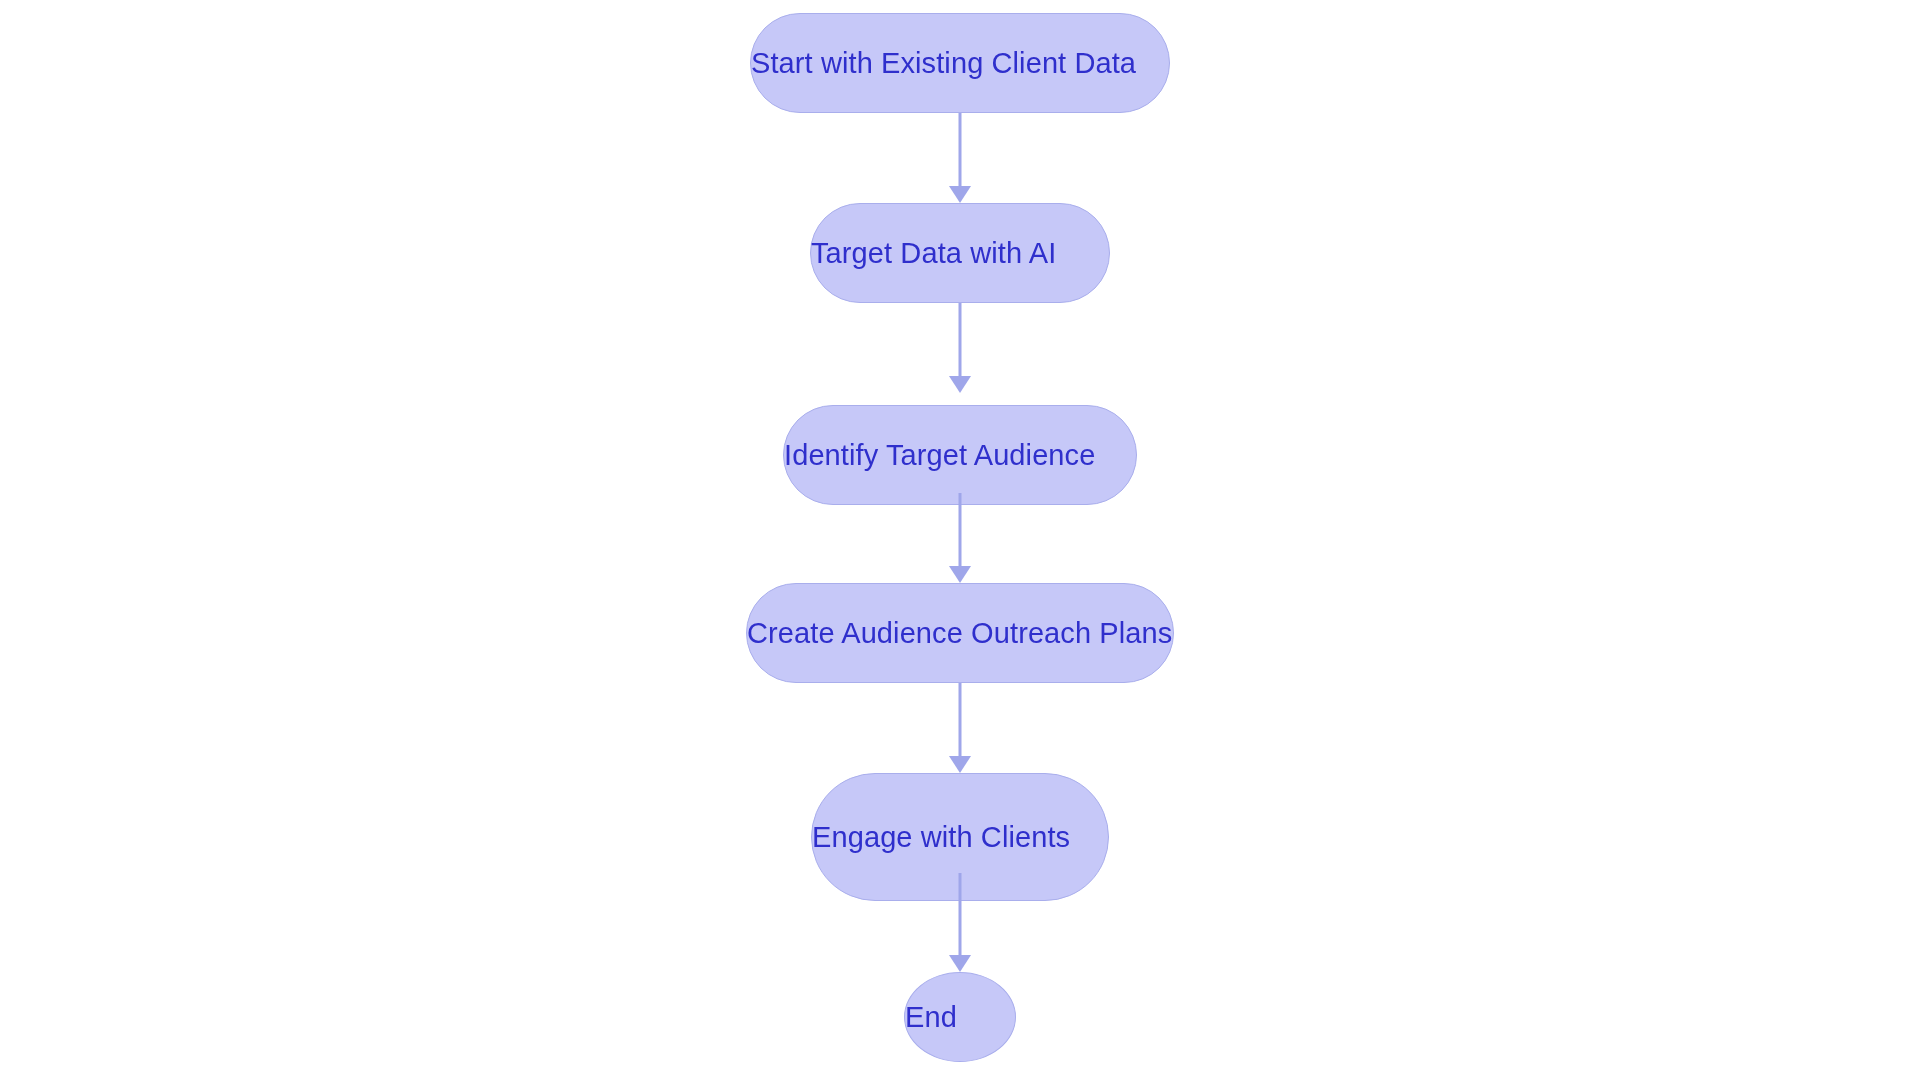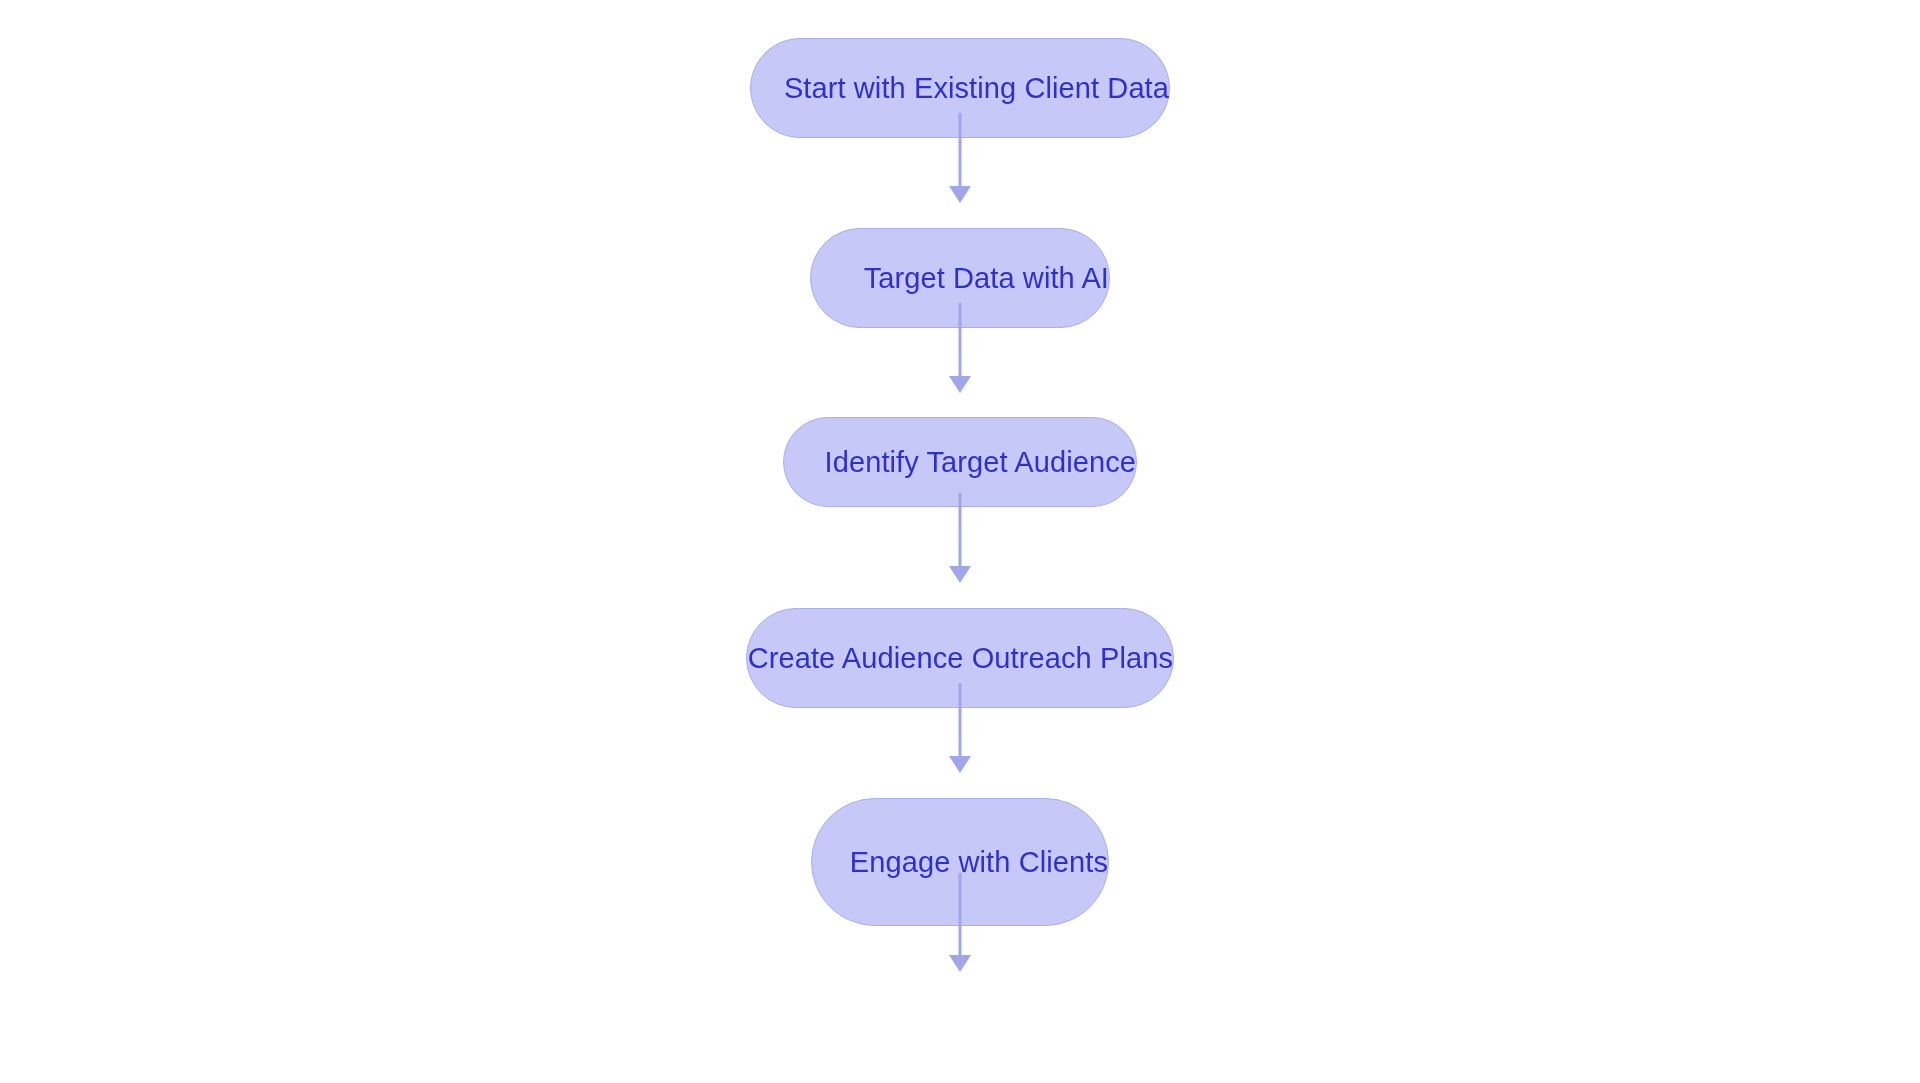--- a/index.html
+++ b/index.html
@@ -19,44 +19,43 @@
     width: 1920px;
     height: 1083px;
     background: #ffffff;
   }
 
   .node {
     position: absolute;
     box-sizing: border-box;
     display: flex;
     align-items: center;
-    justify-content: flex-end;
+    justify-content: flex-start;
     background: #c6c8f8;
     border: 1.4px solid #a9aeec;
     border-radius: 999px;
     color: #2f2fcc;
     font-size: 29px;
     font-weight: 400;
     letter-spacing: 0.1px;
     line-height: 1;
     white-space: nowrap;
     user-select: none;
-    margin-top: 25px;
   }
 
   .node-label {
     display: block;
     color: #2f2fcc;
     pointer-events: none;
   }
 
   
   .node-1 { left: 750px;  top: 13px;  width: 420px; height: 100px; }
   .node-2 { left: 810px;  top: 203px; width: 300px; height: 100px; }
-  .node-3 { left: 783px;  top: 392px; width: 354px; height: 90px; }
+  .node-3 { left: 783px;  top: 405px; width: 354px; height: 100px; }
   .node-4 { left: 746px;  top: 583px; width: 428px; height: 100px; }
   .node-5 { left: 811px;  top: 773px; width: 298px; height: 128px; }
   .node-6 { left: 904px;  top: 972px; width: 112px; height: 90px;  border-radius: 50%; }
 
   
   .connector {
     position: absolute;
     left: 960px;
     transform: translateX(-50%);
     width: 24px;
@@ -144,14 +143,17 @@
 
   <div class="node node-5">
     <span class="node-label">Engage with Clients</span>
   </div>
 
   <div class="connector conn-5">
     <div class="stem"></div>
     <div class="head"></div>
   </div>
 
+  <div class="node node-6">
+    <span class="node-label">End</span>
+  </div>
 
 </div>
 
 </body></html>

